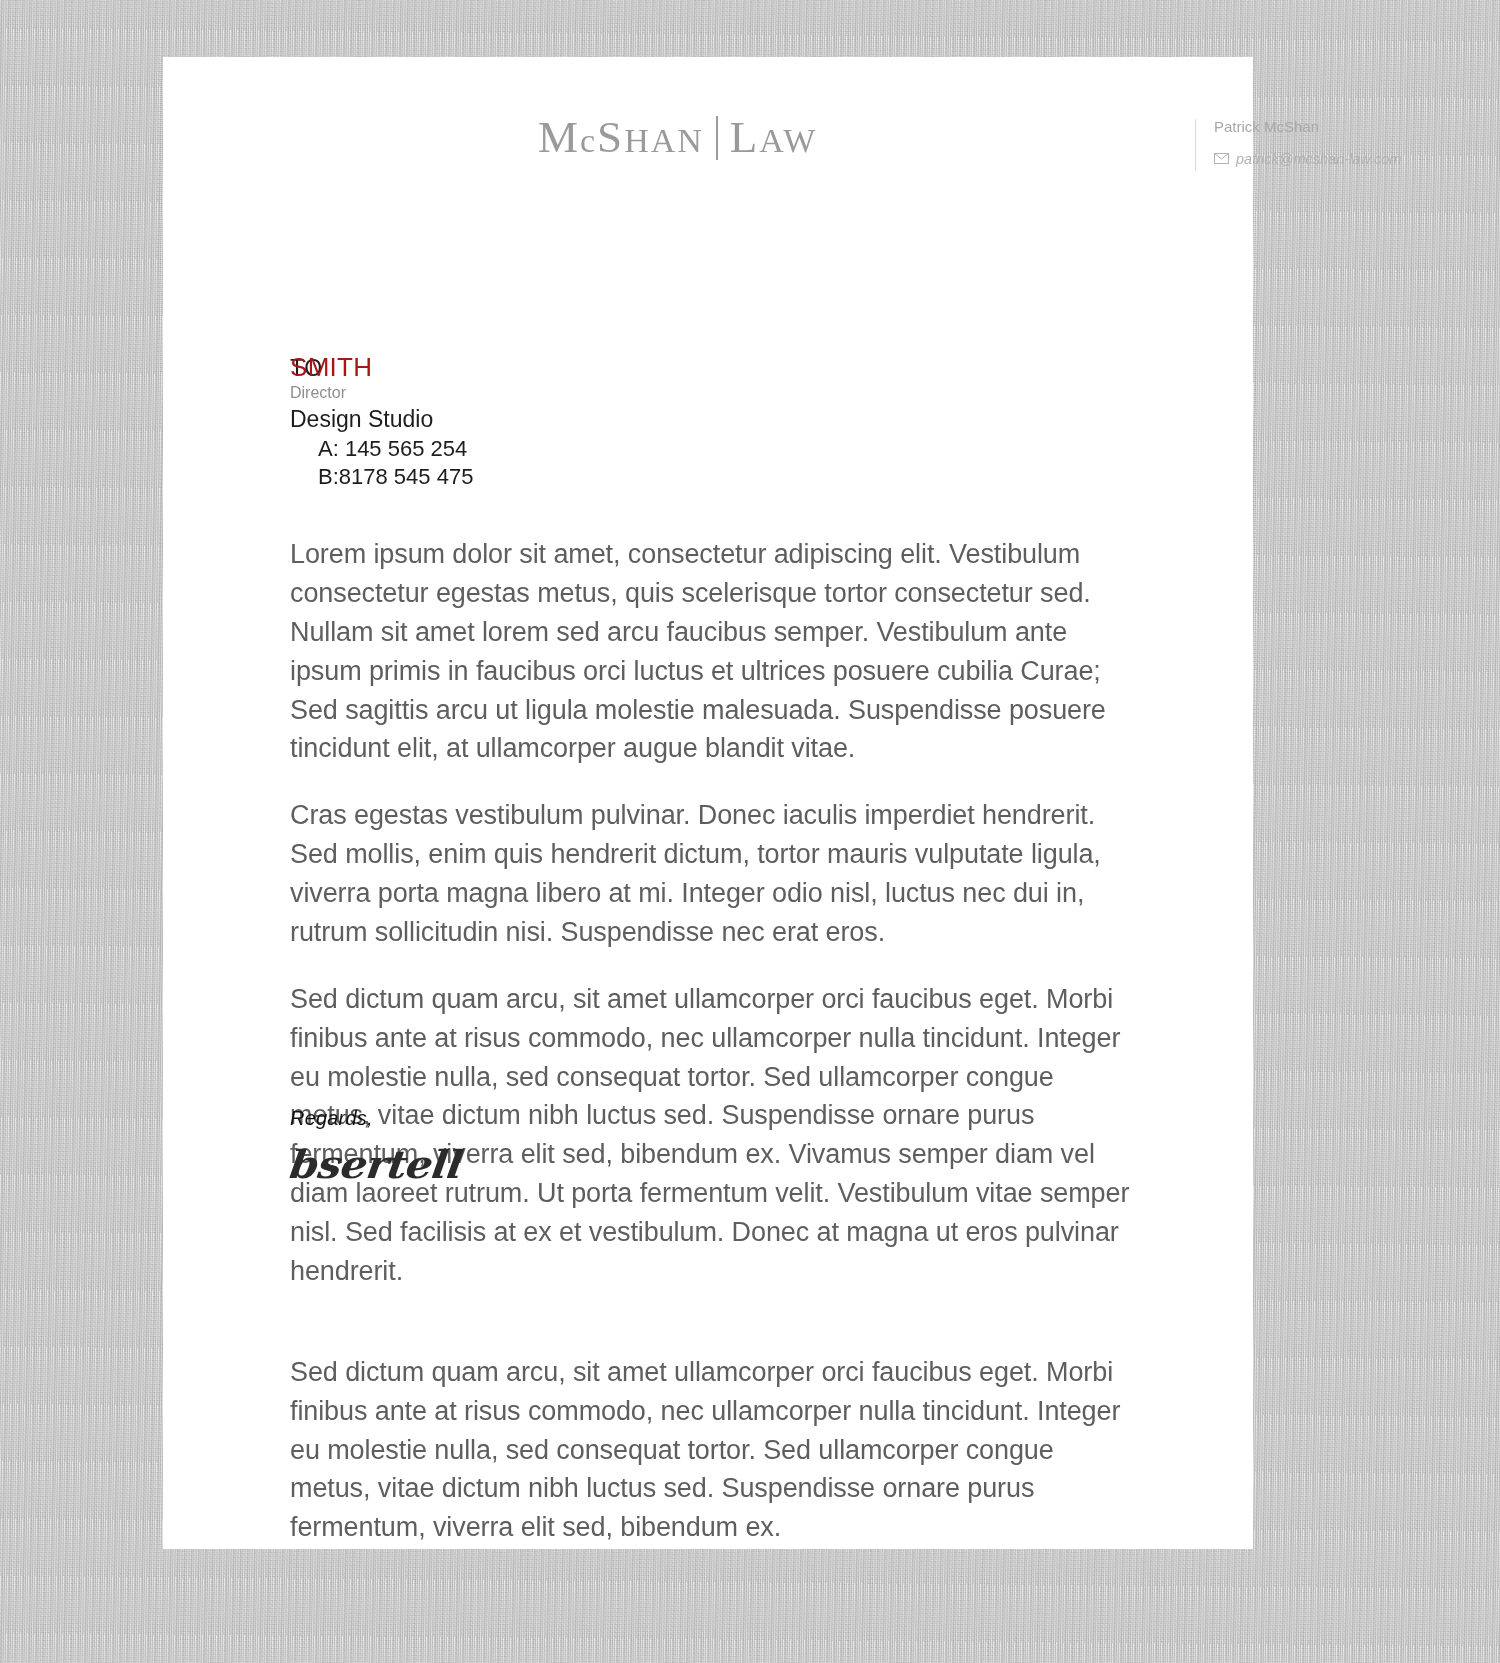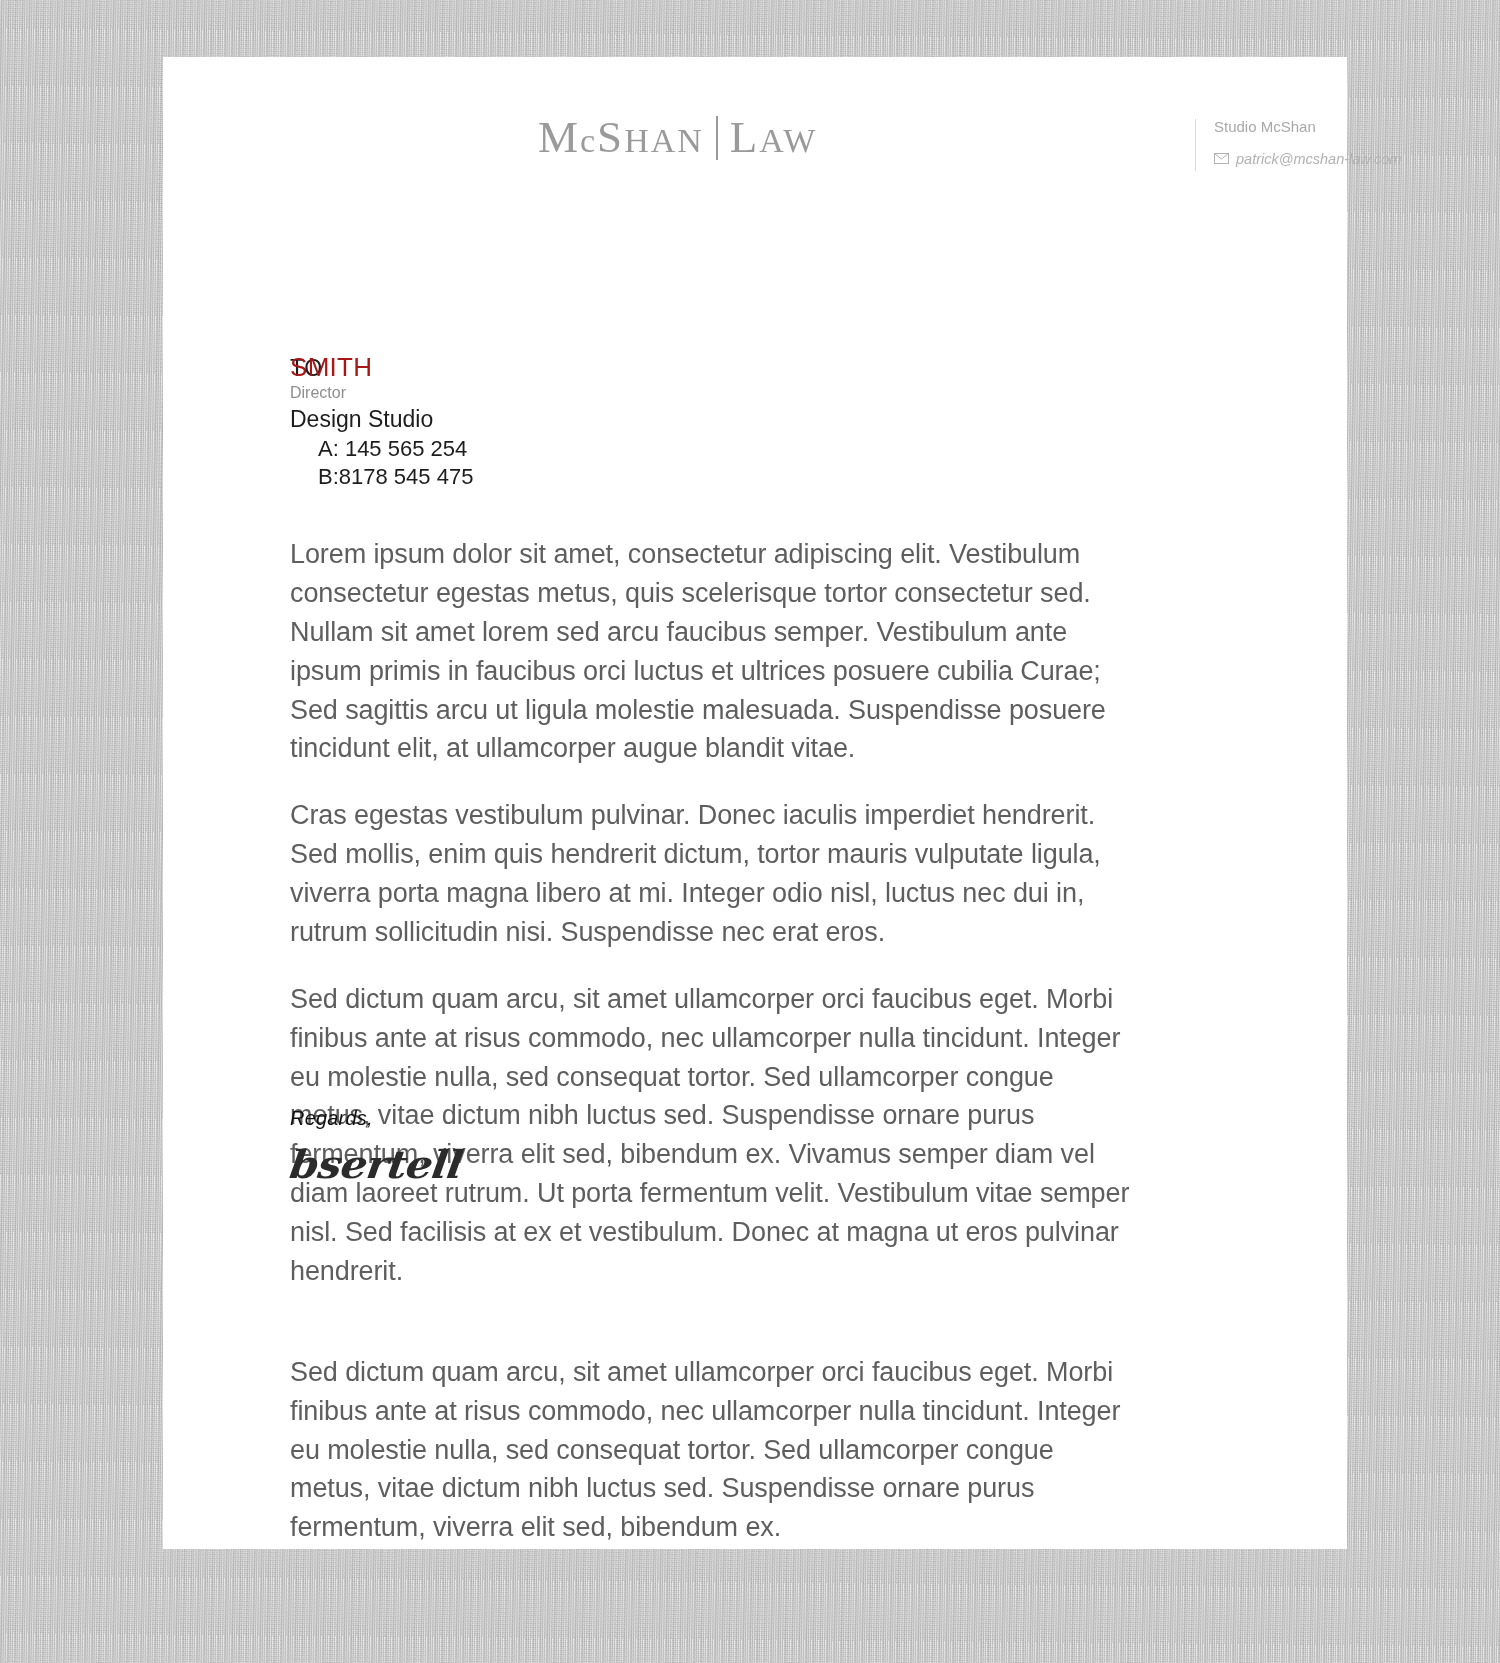--- a/index.html
+++ b/index.html
@@ -40,21 +40,21 @@
         rgba(255,255,255,0.12) 0px,
         rgba(130,130,130,0.10) 2px,
         rgba(255,255,255,0.08) 3px);
   }
 
   
   #page {
     position: absolute;
     left: 163px;
     top: 57px;
-    width: 1184px;
+    width: 1090px;
     height: 1492px;
     background: #ffffff;
   }
 
   
   .header {
     position: absolute;
     left: 0;
     top: 0;
     width: 100%;
@@ -209,21 +209,21 @@
 <div id="backdrop"></div>
 
 <div id="page">
 
   <div class="header">
     <div class="logo">
       <span class="cap">M</span><span class="sm">c</span><span class="cap">S</span><span class="sm">HAN</span><span class="bar"></span><span class="cap">L</span><span class="sm">AW</span>
     </div>
 
     <div class="contact">
-      <div class="contact-name">Studio McShan</div>
+      <div class="contact-name">Patrick McShan</div>
       <div class="contact-email-row">
         <span class="mail-ico">
           <svg width="15" height="11" viewBox="0 0 15 11">
             <rect x="0.5" y="0.5" width="14" height="10" fill="none" stroke="#b2b2b2" stroke-width="1"></rect>
             <path d="M0.5 0.5 L7.5 6 L14.5 0.5" fill="none" stroke="#b2b2b2" stroke-width="1"></path>
           </svg>
         </span>
         <span class="contact-email">patrick@mcshan-law.com</span>
       </div>
     </div>

